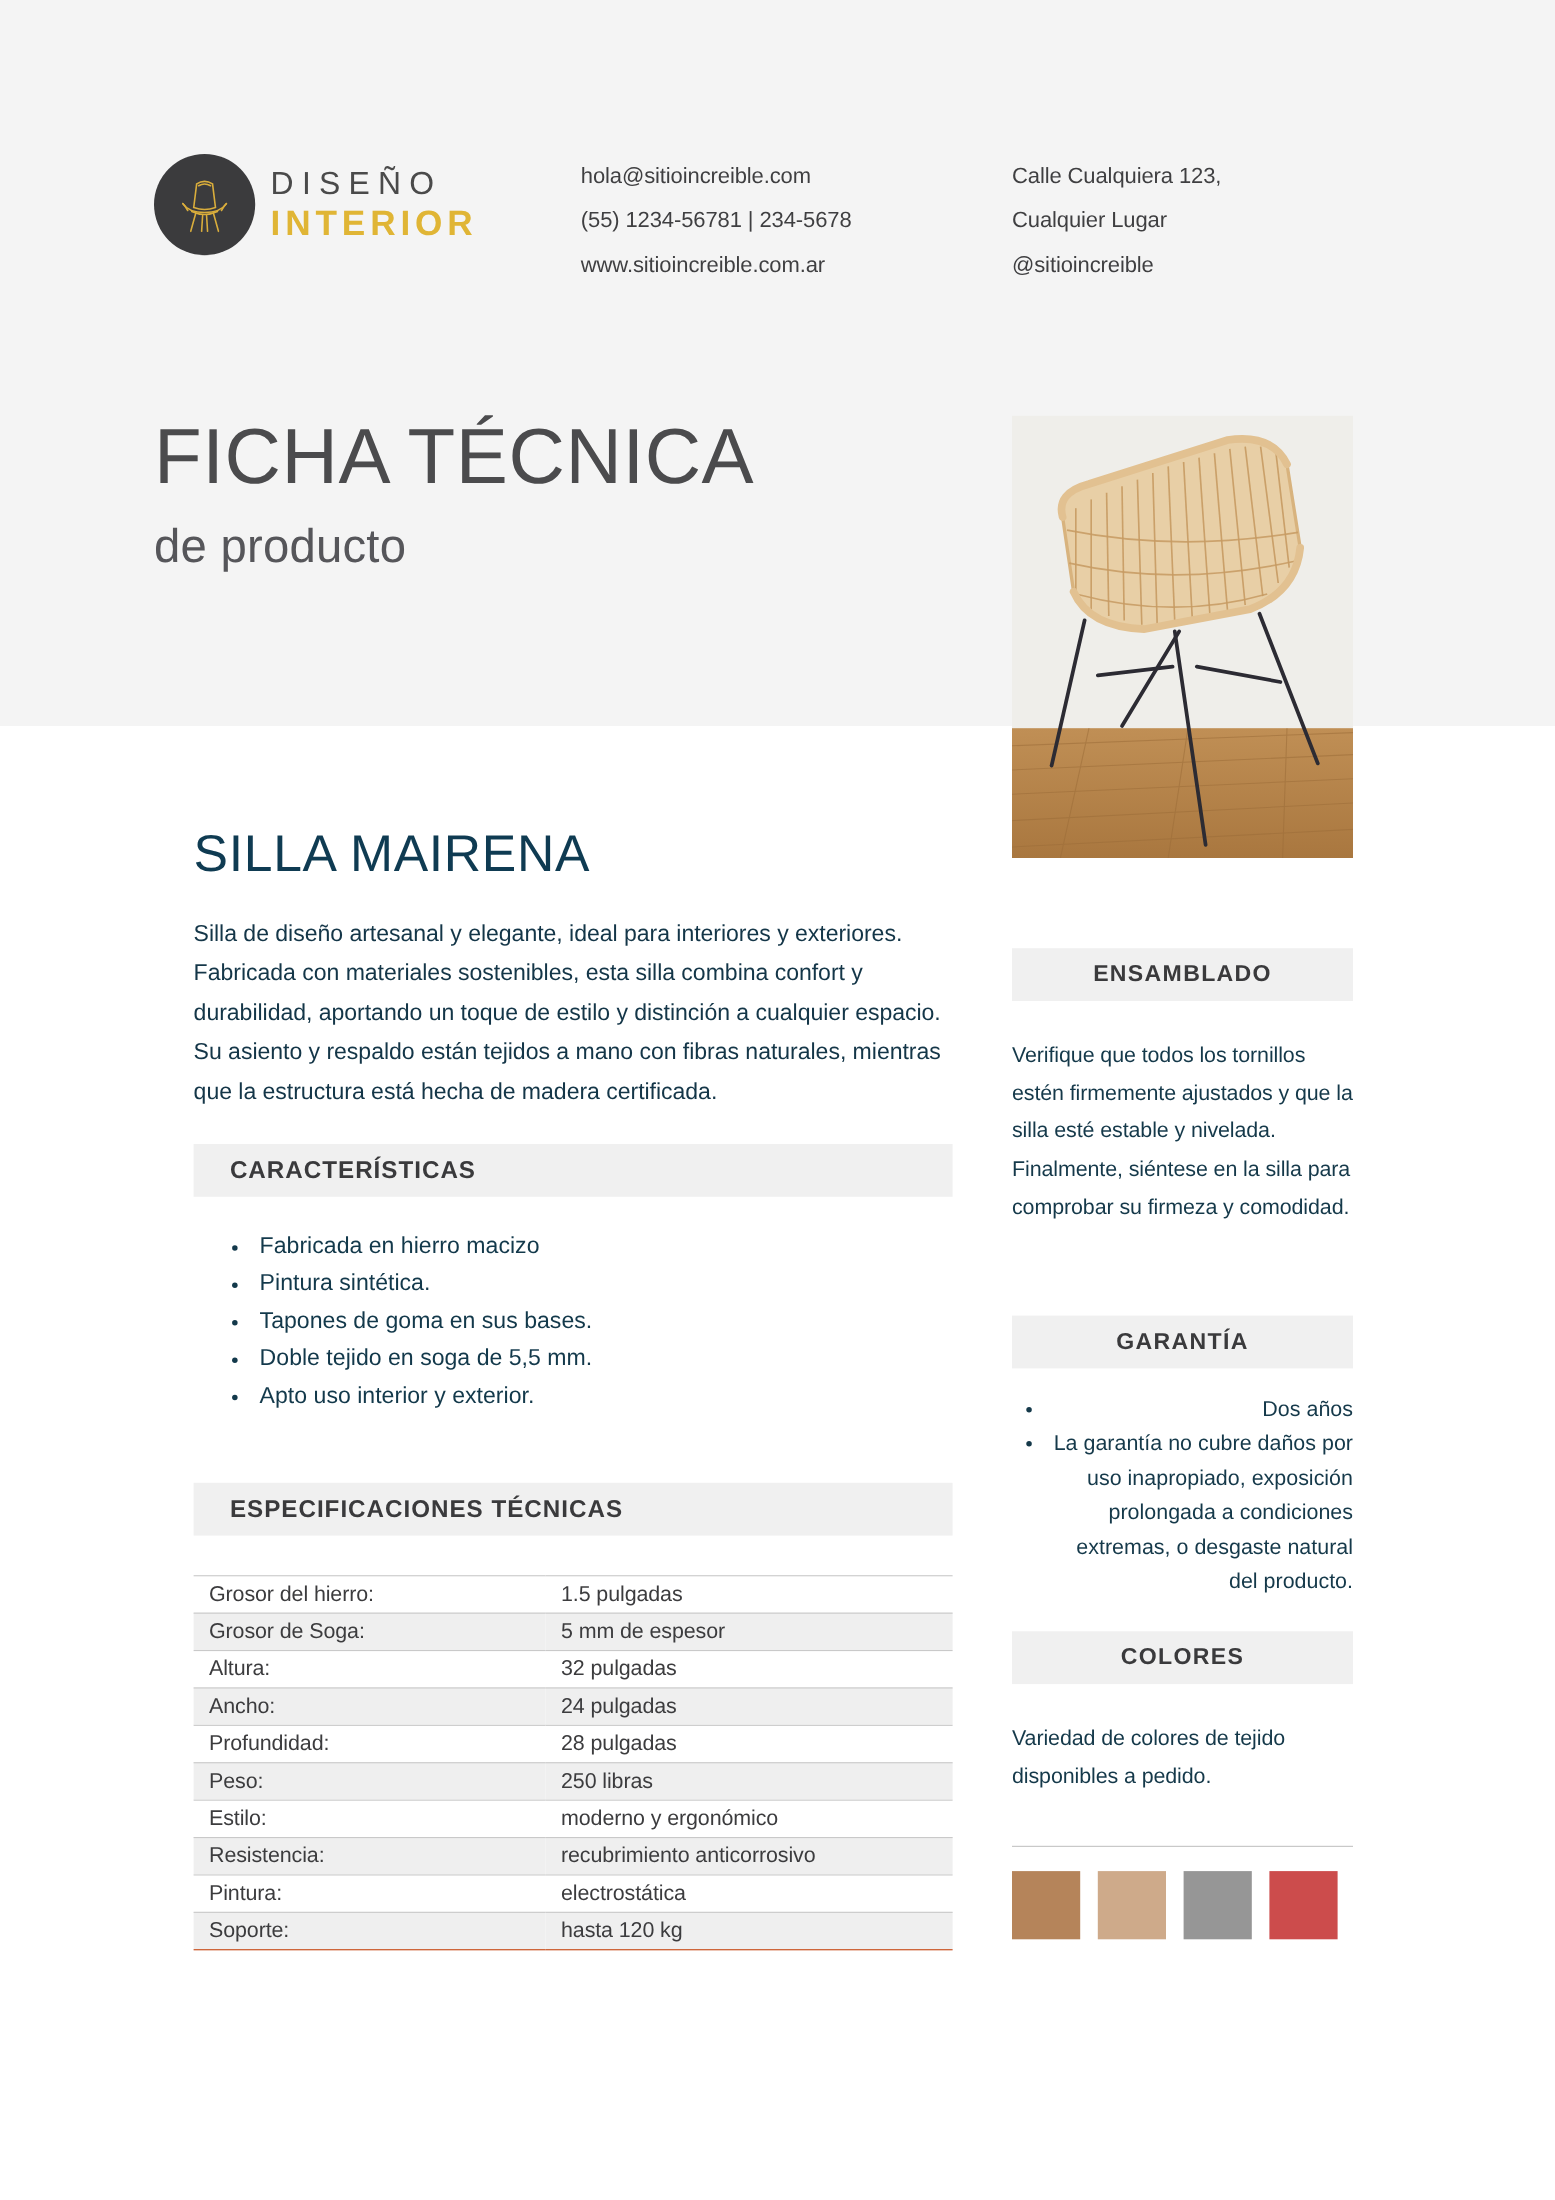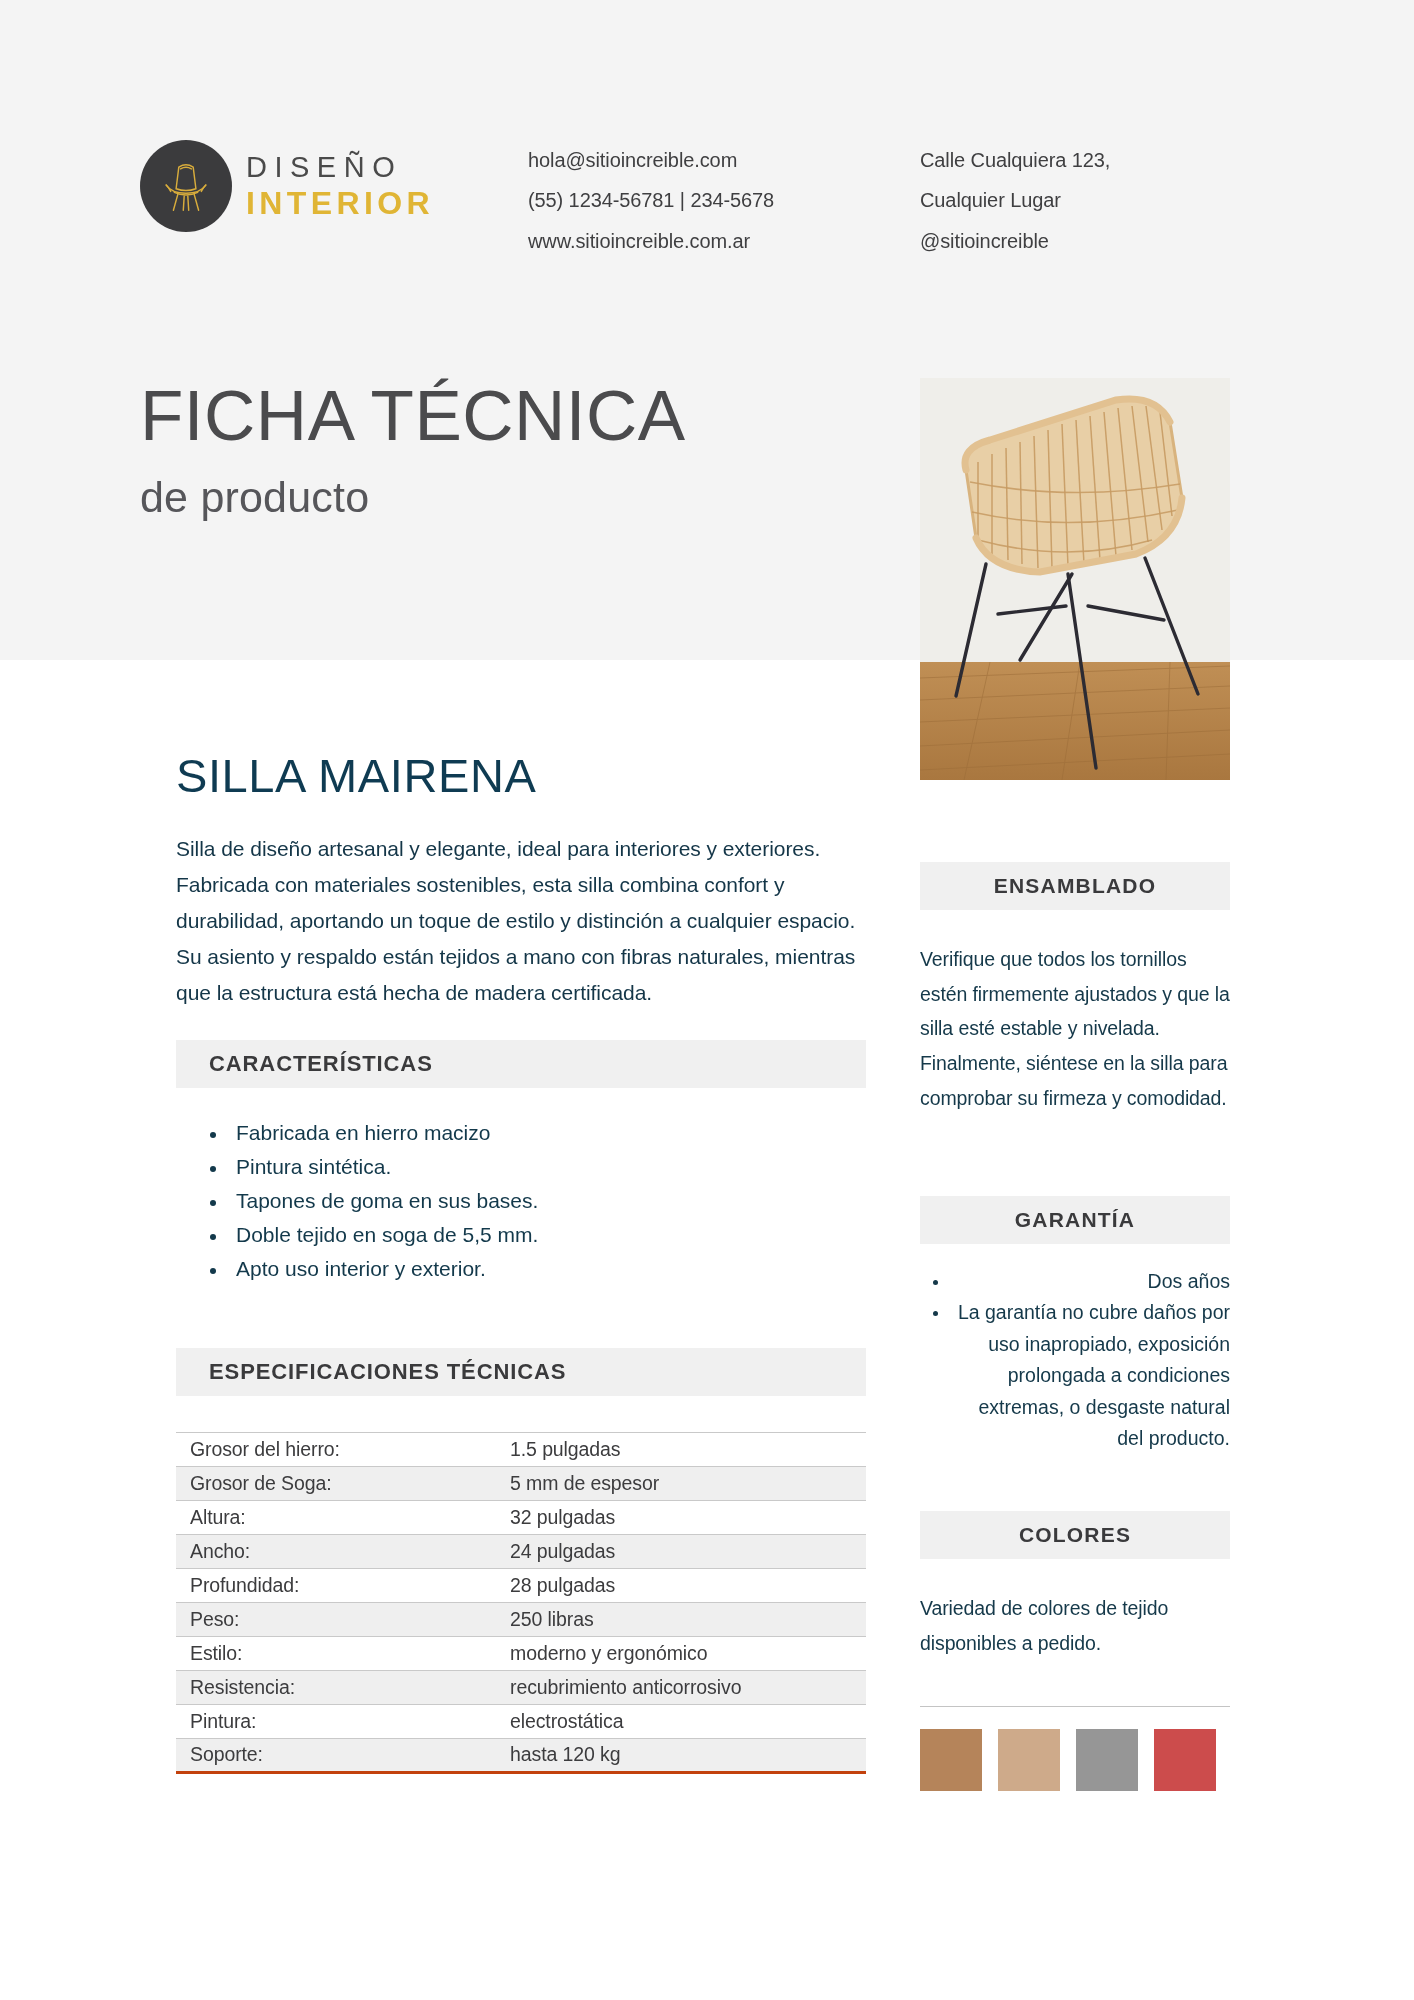--- a/index.html
+++ b/index.html
@@ -186,21 +186,21 @@
   .spec-table tr:nth-child(odd) { background: #ffffff; }
   .spec-table tr:nth-child(even) { background: #efefef; }
   .spec-table td {
     border-top: 1px solid #c9c9c9;
     font-size: 19.5px;
     color: #3c3c3e;
     padding: 3px 0 3px 14px;
     letter-spacing: -0.1px;
     vertical-align: middle;
   }
-  .spec-table tr:last-child td { border-bottom: 3px solid #c2410c; }
+  .spec-table tr:last-child td { border-bottom: 1px solid #c2410c; }
   .spec-table td.k { width: 320px; }
 
   
   .right-col {
     position: absolute;
     left: 920px;
     top: 862px;
     width: 310px;
   }
 
@@ -236,21 +236,21 @@
     list-style: disc;
     margin-left: 30px;
     font-size: 19.5px;
     line-height: 1.62;
     color: #15394a;
     padding-left: 6px;
   }
   .side-list li::marker { font-size: 17px; }
 
   .gap-warranty { margin-top: 80px; text-align: center; }
-  .gap-colores  { margin-top: 56px; justify-content: center; }
+  .gap-colores  { margin-top: 28px; justify-content: center; }
 
   .swatch-rule {
     margin-top: 46px;
     width: 310px;
     height: 1px;
     background: #c4c4c4;
   }
 
   .swatches {
     margin-top: 22px;

